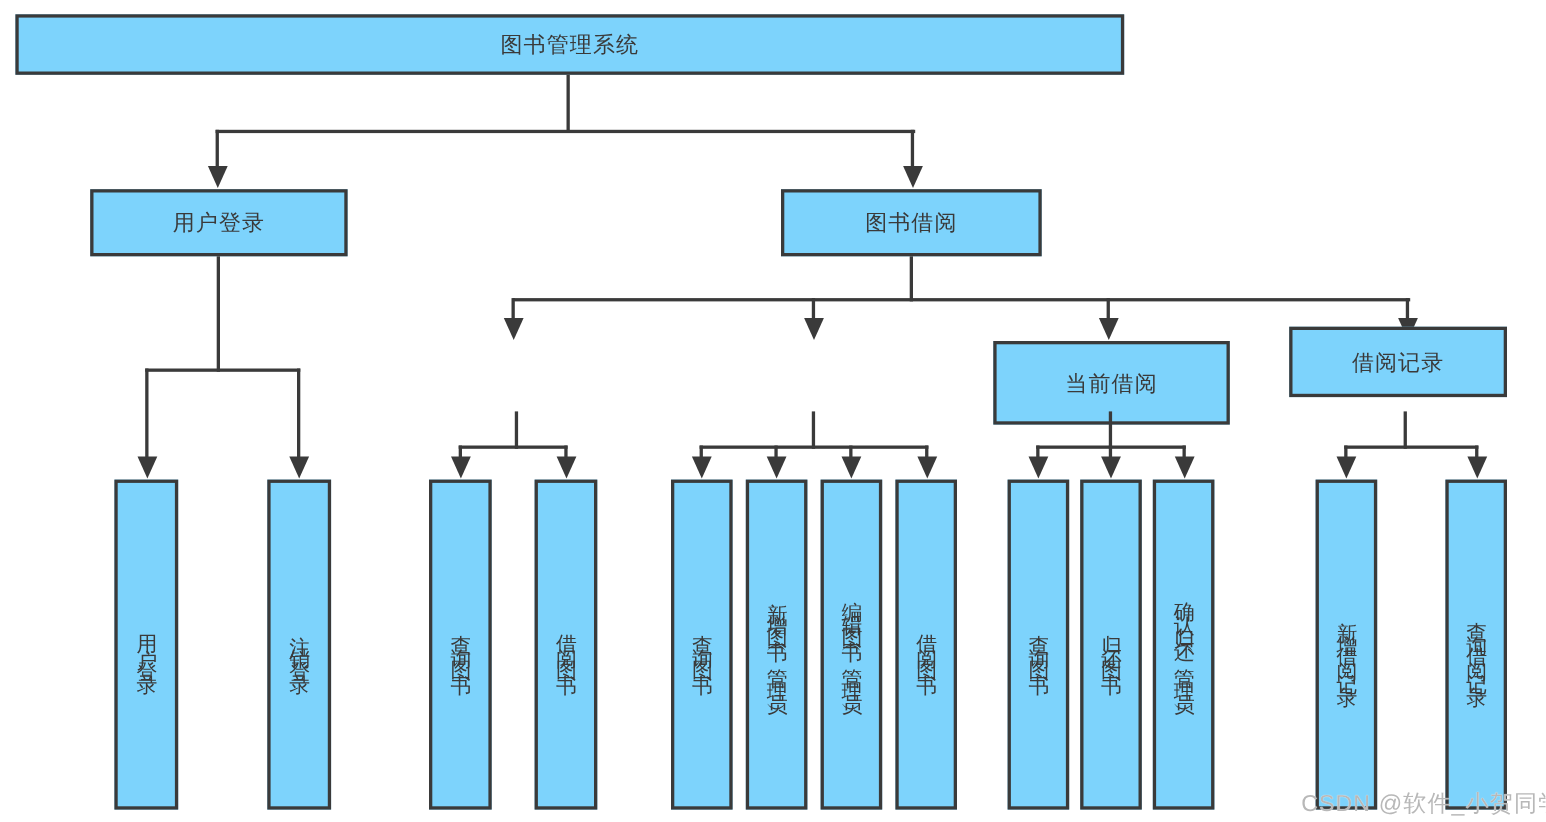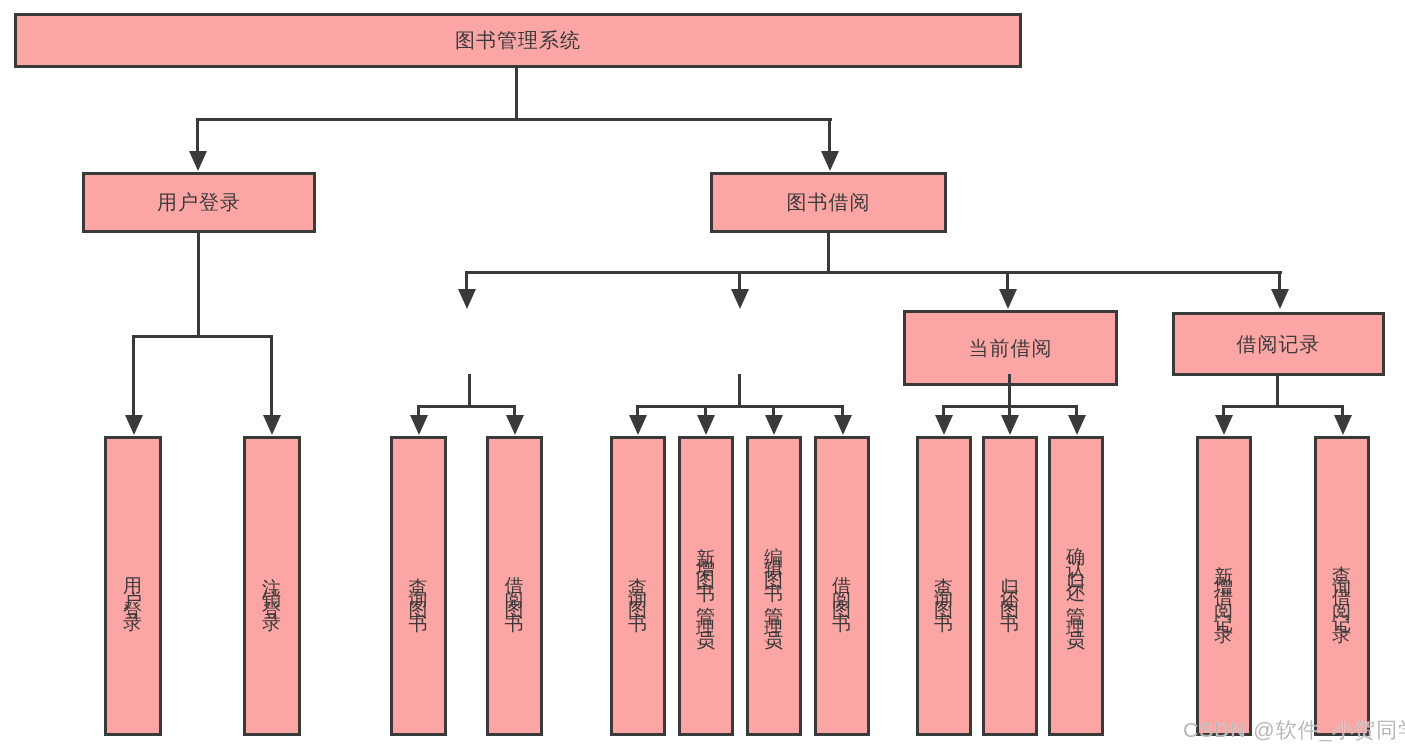--- a/index.html
+++ b/index.html
@@ -25,21 +25,21 @@
   .tri{
     position:absolute;width:0;height:0;
     border-left:9px solid transparent;
     border-right:9px solid transparent;
     border-top:20px solid var(--line);
   }
   
   .node{
     position:absolute;box-sizing:border-box;
     border:3px solid var(--line);
-    background:#fca5a5;
+    background:#7dd3fc;
     display:flex;align-items:center;justify-content:center;
     color:var(--text);
     font-size:20px;
     letter-spacing:1px;
     text-align:right;
     white-space:nowrap;
   }
   
   .vnode{font-size:19px;letter-spacing:0;}
   .vnode .vtext{
@@ -95,21 +95,21 @@
   <div class="ln" style="left:738px;top:271px;width:3px;height:24px"></div>
   <div class="tri" style="left:731px;top:289px"></div>
   <div class="ln" style="left:1006px;top:271px;width:3px;height:24px"></div>
   <div class="tri" style="left:999px;top:289px"></div>
   <div class="ln" style="left:1278px;top:271px;width:3px;height:24px"></div>
   <div class="tri" style="left:1271px;top:289px"></div>
 
   <div class="node" style="left:903px;top:310px;width:215px;height:76px">
     <span>当前借阅</span>
   </div>
-  <div class="node" style="left:1172px;top:312px;width:213px;height:64px">
+  <div class="node" style="left:1172px;top:297px;width:198px;height:64px">
     <span>借阅记录</span>
   </div>
 
   <div class="ln" style="left:468px;top:374px;width:3px;height:34px"></div>
   <div class="ln" style="left:417px;top:405px;width:99px;height:3px"></div>
   <div class="ln" style="left:417px;top:405px;width:3px;height:16px"></div>
   <div class="tri" style="left:410px;top:415px"></div>
   <div class="ln" style="left:513px;top:405px;width:3px;height:16px"></div>
   <div class="tri" style="left:506px;top:415px"></div>
 

